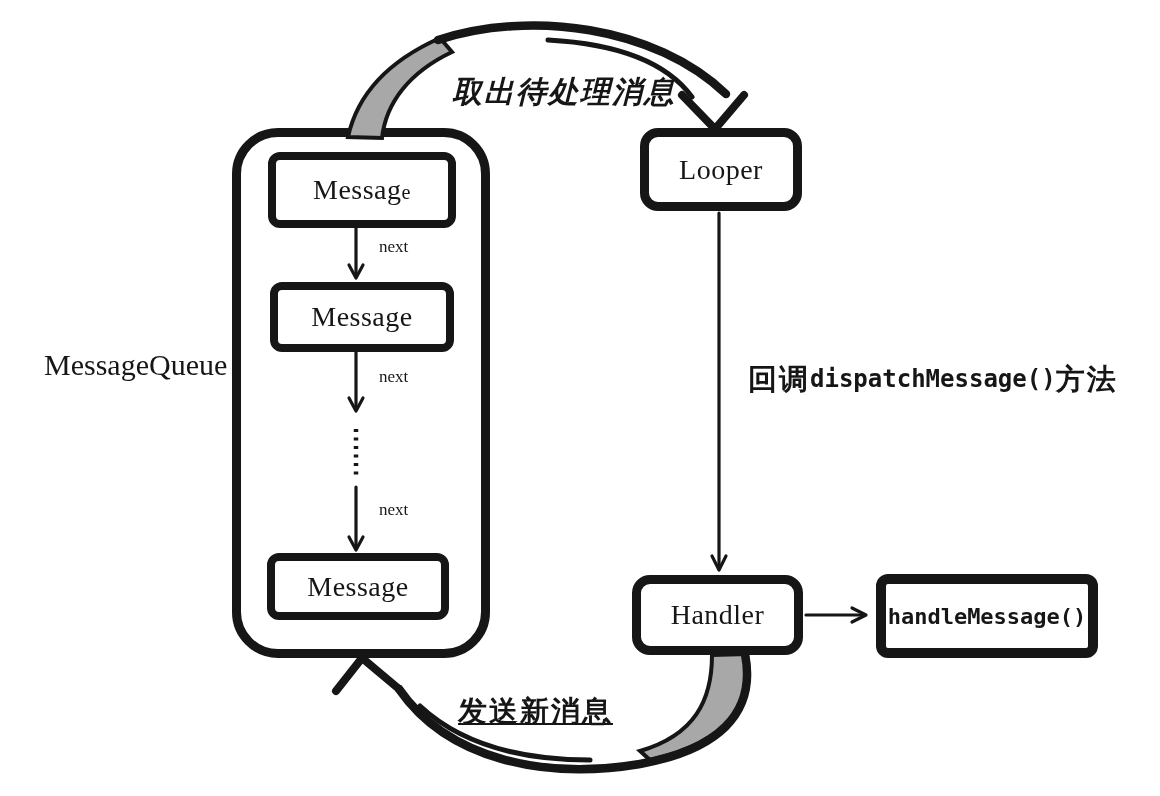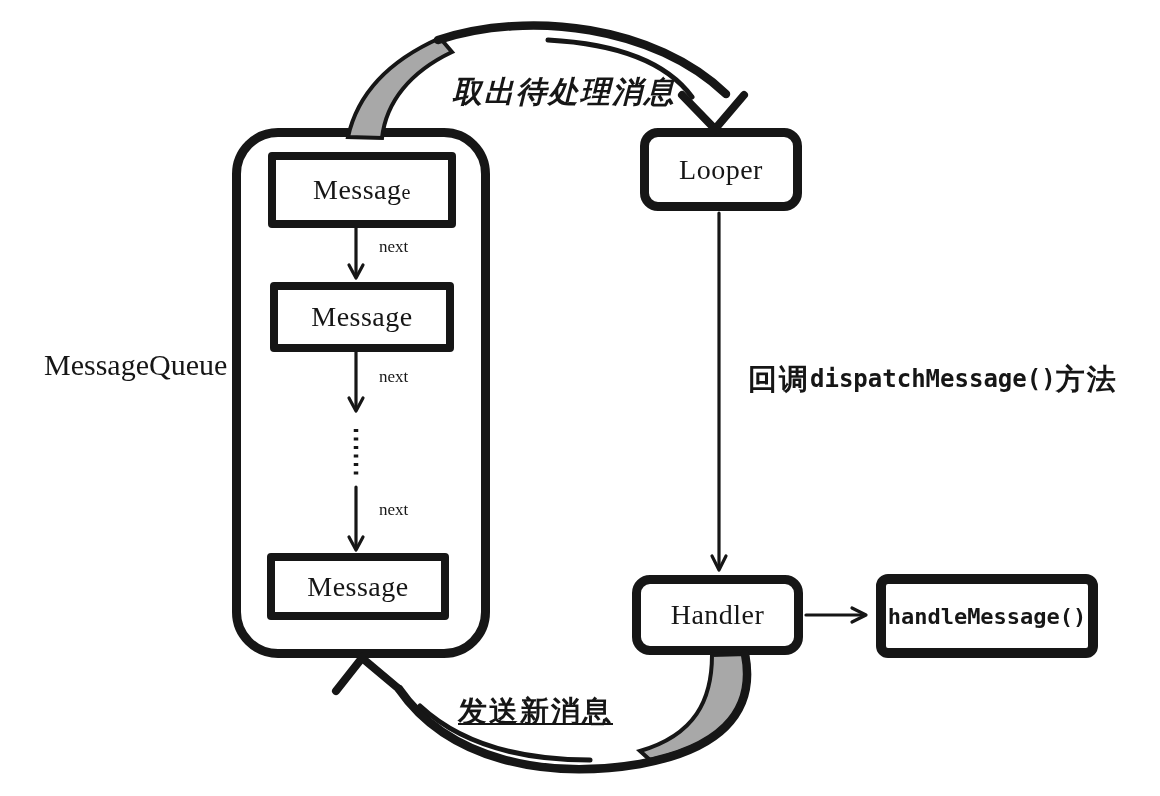--- a/index.html
+++ b/index.html
@@ -15,21 +15,21 @@
     overflow:hidden;
     font-family:"Liberation Serif","DejaVu Serif",serif;
     color:var(--line);
   }
   
   .box{
     position:absolute;
     box-sizing:border-box;
     background:var(--bg);
     border:8px solid var(--line);
-    border-radius:4px;
+    border-radius:12px;
     display:flex;align-items:center;justify-content:center;
     z-index:2;
     font-size:28px;
     letter-spacing:.5px;
   }
   .mq-container{
     position:absolute;
     box-sizing:border-box;
     left:232px;top:128px;width:258px;height:530px;
     border:9px solid var(--line);

